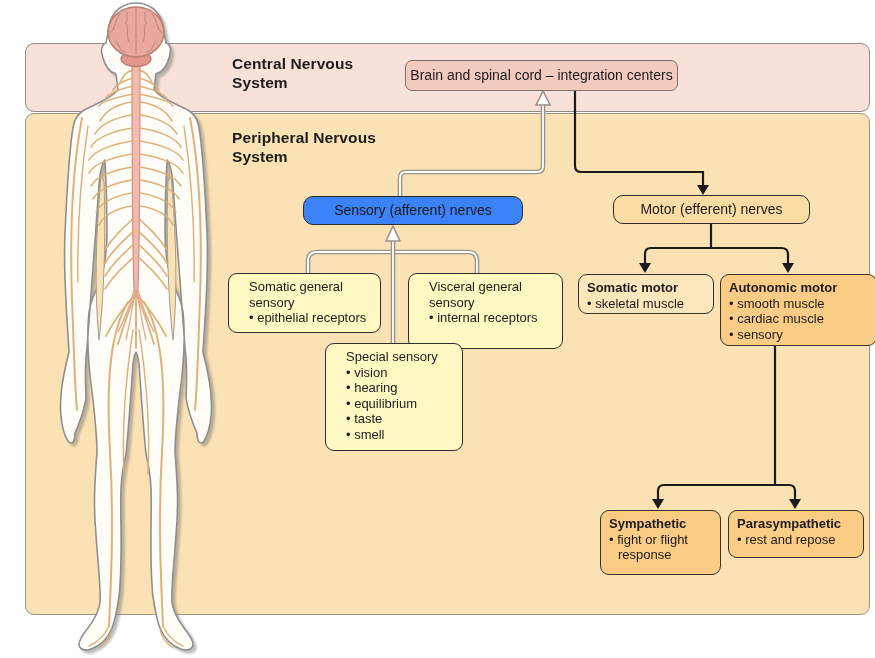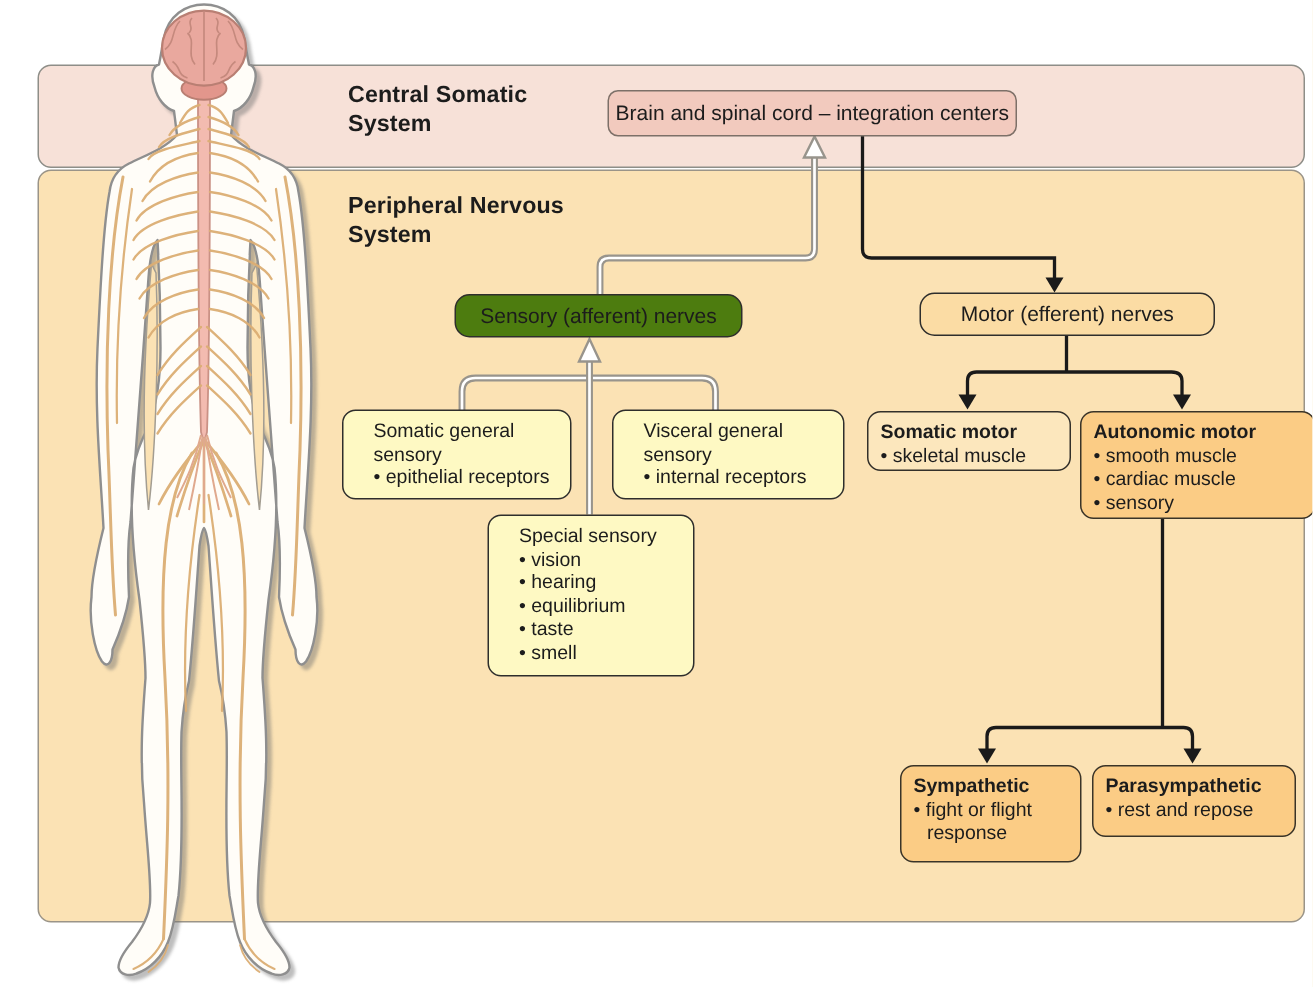--- a/index.html
+++ b/index.html
@@ -11,28 +11,28 @@
   .panel{position:absolute;border-radius:9px;}
   #cns-band{left:25px;top:43px;width:843px;height:67px;background:#f7e1d8;border:1.5px solid #8e8e88;}
   #pns-panel{left:25px;top:113px;width:843px;height:500px;background:#fbe2b4;border:1.5px solid #9a9488;}
   .section-heading{position:absolute;font-size:15.5px;font-weight:bold;line-height:1.22;width:162px;letter-spacing:.1px;}
   #cns-heading{left:232px;top:55px;}
   #pns-heading{left:232px;top:129px;}
   
   .node{position:absolute;box-sizing:border-box;font-size:13px;line-height:1.2;}
   .pill{display:flex;align-items:center;justify-content:center;text-align:center;font-size:14px;}
   #brain-box{left:405px;top:60px;width:273px;height:31px;background:#f2cabe;border:1.5px solid #7d7068;border-radius:7px;}
-  #sensory-box{left:303px;top:196px;width:192px;height:29px;background:#4d7c0f;border:1.4px solid #2e2e2c;border-radius:10px;}
+  #sensory-box{left:303px;top:196px;width:220px;height:29px;background:#3b82f6;border:1.4px solid #2e2e2c;border-radius:10px;}
   #motor-box{left:613px;top:195px;width:197px;height:29px;background:#fbdca4;border:1.4px solid #2e2e2c;border-radius:10px;}
   .info{padding:5px 8px 4px 8px;border-radius:9px;}
   .cream{background:#fef9c3;border:1.4px solid #2e2e2c;padding-left:20px;}
   .lightorange{background:#fce7bd;border:1.4px solid #33302a;}
   .orange{background:#fbcc85;border:1.4px solid #3a3428;}
   #somatic-sensory-box{left:228px;top:273px;width:153px;height:60px;}
-  #visceral-sensory-box{left:408px;top:273px;width:155px;height:60px;}
+  #visceral-sensory-box{left:408px;top:273px;width:155px;height:76px;}
   #special-sensory-box{left:325px;top:343px;width:138px;height:108px;}
   #somatic-motor-box{left:578px;top:274px;width:136px;height:40px;}
   #autonomic-motor-box{left:720px;top:274px;width:157px;height:72px;}
   #sympathetic-box{left:600px;top:510px;width:121px;height:65px;}
   #parasympathetic-box{left:728px;top:510px;width:136px;height:48px;}
   .node .title{margin:0 0 0 0;}
   .bold .title{font-weight:bold;}
   .bullet{text-indent:-9px;padding-left:9px;}
   
   #connector-layer{position:absolute;left:0;top:0;z-index:5;pointer-events:none;}
@@ -41,21 +41,21 @@
   .panel{z-index:1;} .section-heading{z-index:4;} .node{z-index:6;}
 </style>
 </head>
 <body>
 
 <div id="stage">
 
   <div id="cns-band" class="panel"></div>
   <div id="pns-panel" class="panel"></div>
 
-  <div id="cns-heading" class="section-heading">Central Somatic System</div>
+  <div id="cns-heading" class="section-heading">Central Nervous System</div>
   <div id="pns-heading" class="section-heading">Peripheral Nervous System</div>
 
   <svg id="connector-layer" width="875" height="658" viewBox="0 0 875 658">
 
     <g>
       <path d="M575,90 L575,166 Q575,172 581,172 L703,172 L703,186" fill="none" stroke="#1a1a1a" stroke-width="2.2"></path>
       <polygon points="697,185 709,185 703,195" fill="#1a1a1a"></polygon>
     </g>
 
     <g>

